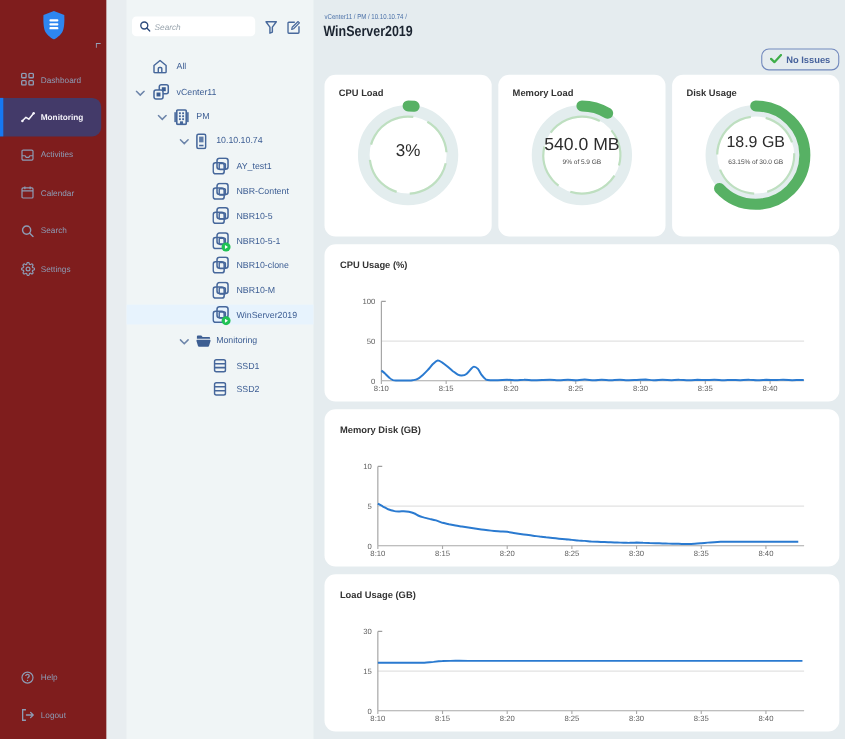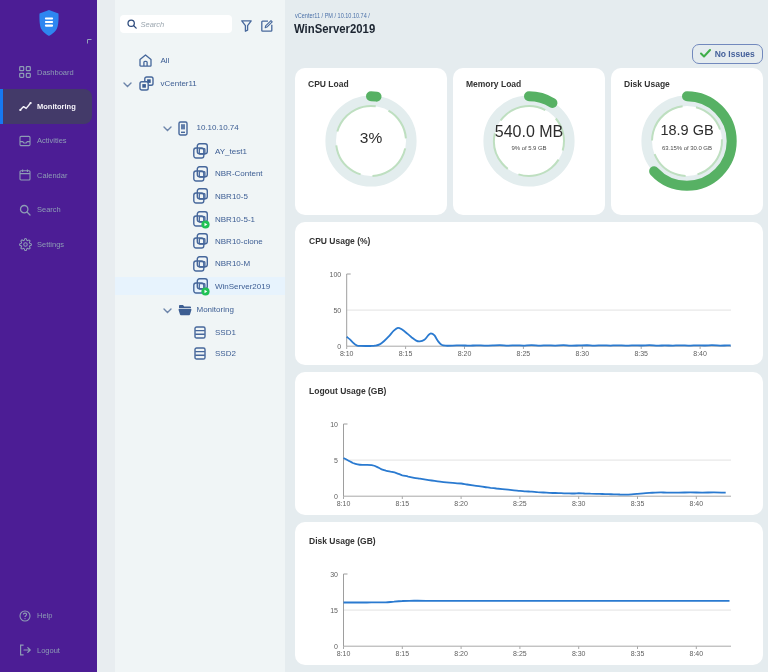--- a/index.html
+++ b/index.html
@@ -1,19 +1,19 @@
 <!DOCTYPE html>
 <html><head>
 <meta charset="utf-8">
 <style>
 * { margin:0; padding:0; box-sizing:border-box; }
 html,body { width:768px; height:672px; overflow:hidden; font-family:"Liberation Sans", sans-serif; }
 body { display:flex; background:#e5ecef; }
 
-.sidebar { position:relative; width:97px; height:672px; background:#4c1d95; flex:none; }
+.sidebar { position:relative; width:97px; height:672px; background:#7f1d1d; flex:none; }
 .logo { position:absolute; left:38.5px; top:10px; }
 .collapse { position:absolute; left:87px; top:39px; color:#8d9cb5; font-size:6px; }
 .menu { position:absolute; left:0; top:55px; width:97px; }
 .mitem { position:relative; height:34.4px; display:flex; align-items:center; color:#8d9cb5; font-size:7.5px; }
 .mitem svg { position:absolute; left:19px; }
 .mitem span { position:absolute; left:37px; }
 .mactive { background:#433a69; border-radius:0 8px 8px 0; color:#f5f3fa; width:92px; font-weight:bold; }
 .mactive:before { content:""; position:absolute; left:0; top:0; width:2.5px; height:100%; background:#1778f2; }
 .mbottom { position:absolute; left:0; bottom:4.5px; width:97px; }
 
@@ -142,20 +142,38 @@
       <span class="chev" style="left:26px;top:8.5px"><svg width="9" height="6" viewBox="0 0 9 6">
           <path d="M1 1 L4.5 4.5 L8 1" stroke="#6d85aa" stroke-width="1.4" fill="none" stroke-linecap="round"></path>
         </svg></span>
       <span class="nicon" style="left:42px;top:4.2px"><svg width="15" height="15" viewBox="0 0 15 15">
           <rect x="5.8" y="1" width="8.2" height="8.2" rx="1.8" fill="none" stroke="#46679b" stroke-width="1.4"></rect>
           <rect x="8.1" y="3.3" width="3.6" height="3.6" fill="#3a5c92"></rect>
           <rect x="1" y="5.8" width="8.2" height="8.2" rx="1.8" fill="#f0f5f6" stroke="#46679b" stroke-width="1.4"></rect>
           <rect x="3.3" y="8.1" width="3.6" height="3.6" fill="#3a5c92"></rect>
         </svg></span>
       <span class="lbl" style="left:63.5px">vCenter11</span>
+    </div>
+  <div class="trow" style="top:94.6px">
+      <span class="chev" style="left:46px;top:8.5px"><svg width="9" height="6" viewBox="0 0 9 6">
+          <path d="M1 1 L4.5 4.5 L8 1" stroke="#6d85aa" stroke-width="1.4" fill="none" stroke-linecap="round"></path>
+        </svg></span>
+      <span class="nicon" style="left:60.5px;top:4.2px"><svg width="14" height="15" viewBox="0 0 14 15">
+          <rect x="2.7" y="1" width="8.6" height="13" rx="0.8" fill="none" stroke="#46679b" stroke-width="1.5"></rect>
+          <rect x="0.5" y="3" width="1.4" height="9" fill="#46679b"></rect>
+          <rect x="12.1" y="3" width="1.4" height="9" fill="#46679b"></rect>
+          <rect x="4.7" y="3.1" width="1.7" height="1.7" fill="#46679b"></rect>
+          <rect x="7.6" y="3.1" width="1.7" height="1.7" fill="#46679b"></rect>
+          <rect x="4.7" y="5.8" width="1.7" height="1.7" fill="#46679b"></rect>
+          <rect x="7.6" y="5.8" width="1.7" height="1.7" fill="#46679b"></rect>
+          <rect x="4.7" y="8.5" width="1.7" height="1.7" fill="#46679b"></rect>
+          <rect x="7.6" y="8.5" width="1.7" height="1.7" fill="#46679b"></rect>
+          <rect x="5.6" y="11.3" width="2.8" height="2.7" fill="#46679b"></rect>
+        </svg></span>
+      <span class="lbl" style="left:81.5px">PM</span>
     </div>
   <div class="trow" style="top:116.8px">
       <span class="chev" style="left:66px;top:8.5px"><svg width="9" height="6" viewBox="0 0 9 6">
           <path d="M1 1 L4.5 4.5 L8 1" stroke="#6d85aa" stroke-width="1.4" fill="none" stroke-linecap="round"></path>
         </svg></span>
       <span class="nicon" style="left:81px;top:3.9px"><svg width="10" height="15" viewBox="0 0 10 15">
           <rect x="1" y="1" width="8" height="13" rx="1.4" fill="none" stroke="#46679b" stroke-width="1.4"></rect>
           <rect x="3" y="3.2" width="4" height="5.2" fill="#46679b" opacity="0.85"></rect>
           <rect x="3" y="10.6" width="4" height="1.4" fill="#46679b"></rect>
         </svg></span>
@@ -328,21 +346,21 @@
       <text class="axlbl" x="110.6" y="133.5" text-anchor="middle">8:15</text>
       <text class="axlbl" x="169.5" y="133.5" text-anchor="middle">8:20</text>
       <text class="axlbl" x="228.4" y="133.5" text-anchor="middle">8:25</text>
       <text class="axlbl" x="287.3" y="133.5" text-anchor="middle">8:30</text>
       <text class="axlbl" x="346.2" y="133.5" text-anchor="middle">8:35</text>
       <text class="axlbl" x="405.1" y="133.5" text-anchor="middle">8:40</text>
       <path d="M51.7 114.8 C52.3 115.3 54.1 116.6 55.2 117.7 C56.4 118.8 57.6 120.3 58.8 121.3 C59.9 122.3 61.1 123.1 62.3 123.6 C63.5 124.0 64.5 123.9 65.8 123.9 C67.2 124.0 69.0 124.0 70.5 124.0 C72.1 124.0 73.7 124.0 75.3 124.0 C76.8 123.9 78.4 124.0 80.0 123.7 C81.5 123.4 83.1 123.2 84.7 122.4 C86.3 121.6 87.8 120.2 89.4 118.8 C91.0 117.4 92.5 115.8 94.1 114.1 C95.7 112.4 97.3 110.1 98.8 108.7 C100.3 107.3 101.6 106.0 102.9 105.8 C104.3 105.6 105.6 106.7 107.1 107.6 C108.5 108.5 110.2 109.9 111.8 111.2 C113.3 112.5 114.9 113.9 116.5 115.2 C118.1 116.4 119.8 117.9 121.2 118.6 C122.6 119.3 123.4 119.6 124.7 119.4 C126.1 119.3 128.1 118.7 129.4 117.7 C130.8 116.8 131.9 114.8 133.0 113.7 C134.1 112.7 134.8 111.4 135.9 111.3 C137.0 111.3 138.3 112.1 139.5 113.4 C140.6 114.7 141.8 117.6 143.0 119.1 C144.2 120.7 145.3 122.0 146.5 122.8 C147.8 123.5 148.8 123.6 150.7 123.7 C152.5 123.8 155.2 123.7 157.7 123.6 C160.3 123.6 163.2 123.3 166.0 123.3 C168.7 123.3 171.7 123.7 174.2 123.7 C176.8 123.7 178.7 123.3 181.3 123.3 C183.8 123.2 186.8 123.6 189.5 123.6 C192.3 123.6 195.2 123.5 197.8 123.4 C200.3 123.3 202.3 123.2 204.8 123.2 C207.4 123.2 210.3 123.6 213.1 123.6 C215.8 123.6 218.8 123.3 221.3 123.3 C223.9 123.3 225.8 123.6 228.4 123.6 C231.0 123.5 233.9 123.1 236.6 123.1 C239.4 123.1 242.3 123.6 244.9 123.6 C247.4 123.7 249.4 123.3 252.0 123.3 C254.5 123.3 257.5 123.6 260.2 123.6 C263.0 123.5 265.9 123.2 268.5 123.2 C271.0 123.2 273.0 123.6 275.5 123.6 C278.1 123.7 281.0 123.5 283.8 123.4 C286.5 123.3 289.5 123.1 292.0 123.1 C294.6 123.2 296.5 123.6 299.1 123.6 C301.6 123.7 304.6 123.3 307.3 123.3 C310.1 123.3 313.0 123.6 315.6 123.6 C318.1 123.5 320.1 123.2 322.6 123.3 C325.2 123.3 328.1 123.6 330.9 123.6 C333.6 123.6 336.6 123.4 339.1 123.3 C341.7 123.3 343.6 123.5 346.2 123.5 C348.8 123.5 351.7 123.2 354.4 123.2 C357.2 123.2 360.1 123.6 362.7 123.6 C365.2 123.7 367.2 123.4 369.8 123.4 C372.3 123.4 375.3 123.6 378.0 123.6 C380.8 123.5 383.7 123.2 386.3 123.3 C388.8 123.3 390.8 123.6 393.3 123.6 C395.9 123.6 398.8 123.4 401.6 123.3 C404.3 123.3 407.3 123.5 409.8 123.5 C412.4 123.5 414.3 123.2 416.9 123.2 C419.4 123.2 422.6 123.5 425.1 123.6 C427.7 123.6 430.4 123.4 432.2 123.4 C434.0 123.4 435.1 123.5 435.7 123.5" fill="none" stroke="#2a7ad0" stroke-width="1.8" stroke-linejoin="round"></path>
     </svg>
   </div>
   <div class="chartcard" style="top:371.5px">
-    <div class="title ctitle">Logout Usage (GB)</div>
+    <div class="title ctitle">Memory Disk (GB)</div>
     <svg width="467.5" height="143" viewBox="0 0 467.5 143">
       <line x1="48.5" y1="88.1" x2="436" y2="88.1" stroke="#e2e2e2" stroke-width="1"></line>
       <line x1="48.5" y1="52" x2="48.5" y2="124.2" stroke="#9e9e9e" stroke-width="1"></line>
       <line x1="48.5" y1="124.2" x2="436" y2="124.2" stroke="#a8a8a8" stroke-width="1"></line>
       <line x1="48.5" y1="52" x2="52.5" y2="52" stroke="#9e9e9e" stroke-width="1"></line>
       <line x1="48.5" y1="124.2" x2="48.5" y2="127" stroke="#a8a8a8" stroke-width="1"></line>
       <line x1="107.3" y1="124.2" x2="107.3" y2="127" stroke="#a8a8a8" stroke-width="1"></line>
       <line x1="166.1" y1="124.2" x2="166.1" y2="127" stroke="#a8a8a8" stroke-width="1"></line>
       <line x1="224.9" y1="124.2" x2="224.9" y2="127" stroke="#a8a8a8" stroke-width="1"></line>
       <line x1="283.7" y1="124.2" x2="283.7" y2="127" stroke="#a8a8a8" stroke-width="1"></line>
@@ -355,21 +373,21 @@
       <text class="axlbl" x="107.3" y="133.5" text-anchor="middle">8:15</text>
       <text class="axlbl" x="166.1" y="133.5" text-anchor="middle">8:20</text>
       <text class="axlbl" x="224.9" y="133.5" text-anchor="middle">8:25</text>
       <text class="axlbl" x="283.7" y="133.5" text-anchor="middle">8:30</text>
       <text class="axlbl" x="342.5" y="133.5" text-anchor="middle">8:35</text>
       <text class="axlbl" x="401.3" y="133.5" text-anchor="middle">8:40</text>
       <path d="M48.5 85.9 C49.3 86.4 51.6 87.6 53.2 88.5 C54.8 89.3 56.3 90.3 57.9 91.0 C59.5 91.6 61.0 92.1 62.6 92.4 C64.2 92.8 65.7 92.9 67.3 92.9 C68.9 93.0 70.5 92.8 72.0 92.8 C73.6 92.8 75.2 92.9 76.7 93.2 C78.3 93.5 79.9 93.9 81.4 94.6 C83.0 95.3 84.6 96.5 86.1 97.1 C87.7 97.8 89.3 98.1 90.8 98.6 C92.4 99.0 93.8 99.2 95.5 99.7 C97.3 100.1 99.5 100.5 101.4 101.1 C103.4 101.7 105.3 102.7 107.3 103.3 C109.3 103.8 111.2 104.1 113.2 104.6 C115.1 105.0 117.1 105.4 119.1 105.8 C121.0 106.2 123.0 106.4 124.9 106.7 C126.9 107.0 128.9 107.3 130.8 107.6 C132.8 107.9 134.7 108.2 136.7 108.5 C138.7 108.8 140.6 109.1 142.6 109.4 C144.5 109.7 146.5 109.9 148.5 110.1 C150.4 110.3 152.4 110.5 154.3 110.7 C156.3 110.9 158.3 111.1 160.2 111.2 C162.2 111.3 164.1 111.3 166.1 111.5 C168.1 111.7 170.0 112.2 172.0 112.5 C173.9 112.8 175.9 113.1 177.9 113.4 C179.8 113.7 181.8 114.0 183.7 114.2 C185.7 114.5 187.7 114.8 189.6 115.0 C191.6 115.3 193.5 115.5 195.5 115.8 C197.5 116.0 199.4 116.2 201.4 116.5 C203.3 116.7 205.3 116.9 207.3 117.1 C209.2 117.3 211.2 117.5 213.1 117.7 C215.1 117.9 217.1 118.1 219.0 118.3 C221.0 118.5 222.9 118.6 224.9 118.8 C226.9 119.0 228.8 119.1 230.8 119.3 C232.7 119.4 234.7 119.6 236.7 119.7 C238.6 119.9 240.6 120.0 242.5 120.2 C244.5 120.3 246.5 120.4 248.4 120.5 C250.4 120.6 252.3 120.7 254.3 120.8 C256.3 120.9 258.2 121.0 260.2 121.0 C262.1 121.1 264.1 121.2 266.1 121.2 C268.0 121.3 270.0 121.3 271.9 121.4 C273.9 121.4 275.9 121.6 277.8 121.5 C279.8 121.5 281.7 121.3 283.7 121.2 C285.7 121.2 287.6 121.4 289.6 121.5 C291.5 121.5 293.5 121.6 295.5 121.7 C297.4 121.7 299.4 121.8 301.3 121.9 C303.3 121.9 305.3 122.0 307.2 122.0 C309.2 122.1 311.1 122.1 313.1 122.2 C315.1 122.2 317.0 122.3 319.0 122.3 C320.9 122.4 322.9 122.4 324.9 122.5 C326.8 122.5 328.8 122.6 330.7 122.6 C332.7 122.6 334.7 122.5 336.6 122.4 C338.6 122.3 340.5 122.1 342.5 121.9 C344.5 121.7 346.4 121.5 348.4 121.3 C350.3 121.1 352.3 121.0 354.3 120.9 C356.2 120.8 358.2 120.7 360.1 120.6 C362.1 120.5 364.1 120.4 366.0 120.4 C368.0 120.4 369.0 120.6 371.9 120.6 C374.8 120.6 379.7 120.6 383.7 120.6 C387.6 120.6 391.5 120.4 395.4 120.4 C399.3 120.4 403.3 120.6 407.2 120.6 C411.1 120.6 415.0 120.4 418.9 120.4 C422.9 120.4 428.7 120.6 430.7 120.6" fill="none" stroke="#2a7ad0" stroke-width="1.8" stroke-linejoin="round"></path>
     </svg>
   </div>
   <div class="chartcard" style="top:521.5px">
-    <div class="title ctitle">Disk Usage (GB)</div>
+    <div class="title ctitle">Load Usage (GB)</div>
     <svg width="467.5" height="143" viewBox="0 0 467.5 143">
       <line x1="48.5" y1="88.1" x2="436" y2="88.1" stroke="#e2e2e2" stroke-width="1"></line>
       <line x1="48.5" y1="52" x2="48.5" y2="124.2" stroke="#9e9e9e" stroke-width="1"></line>
       <line x1="48.5" y1="124.2" x2="436" y2="124.2" stroke="#a8a8a8" stroke-width="1"></line>
       <line x1="48.5" y1="52" x2="52.5" y2="52" stroke="#9e9e9e" stroke-width="1"></line>
       <line x1="48.5" y1="124.2" x2="48.5" y2="127" stroke="#a8a8a8" stroke-width="1"></line>
       <line x1="107.3" y1="124.2" x2="107.3" y2="127" stroke="#a8a8a8" stroke-width="1"></line>
       <line x1="166.1" y1="124.2" x2="166.1" y2="127" stroke="#a8a8a8" stroke-width="1"></line>
       <line x1="224.9" y1="124.2" x2="224.9" y2="127" stroke="#a8a8a8" stroke-width="1"></line>
       <line x1="283.7" y1="124.2" x2="283.7" y2="127" stroke="#a8a8a8" stroke-width="1"></line>

